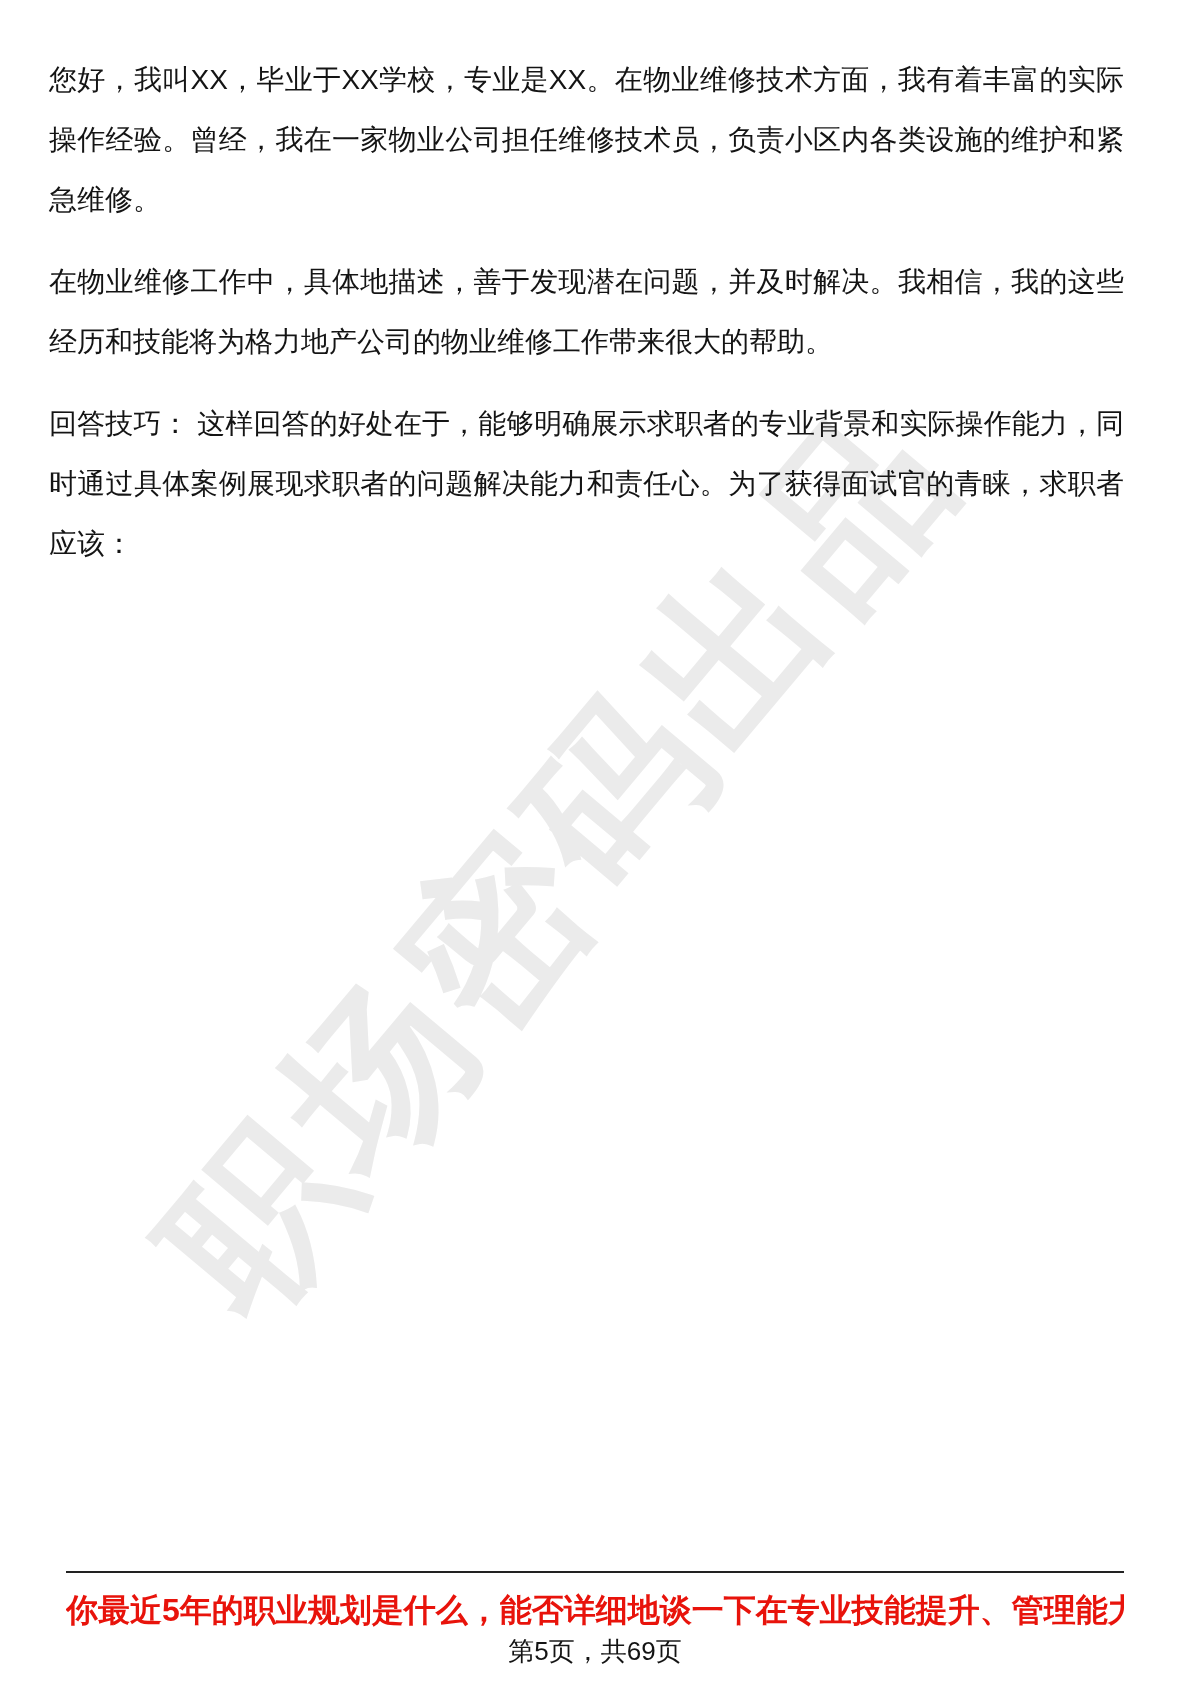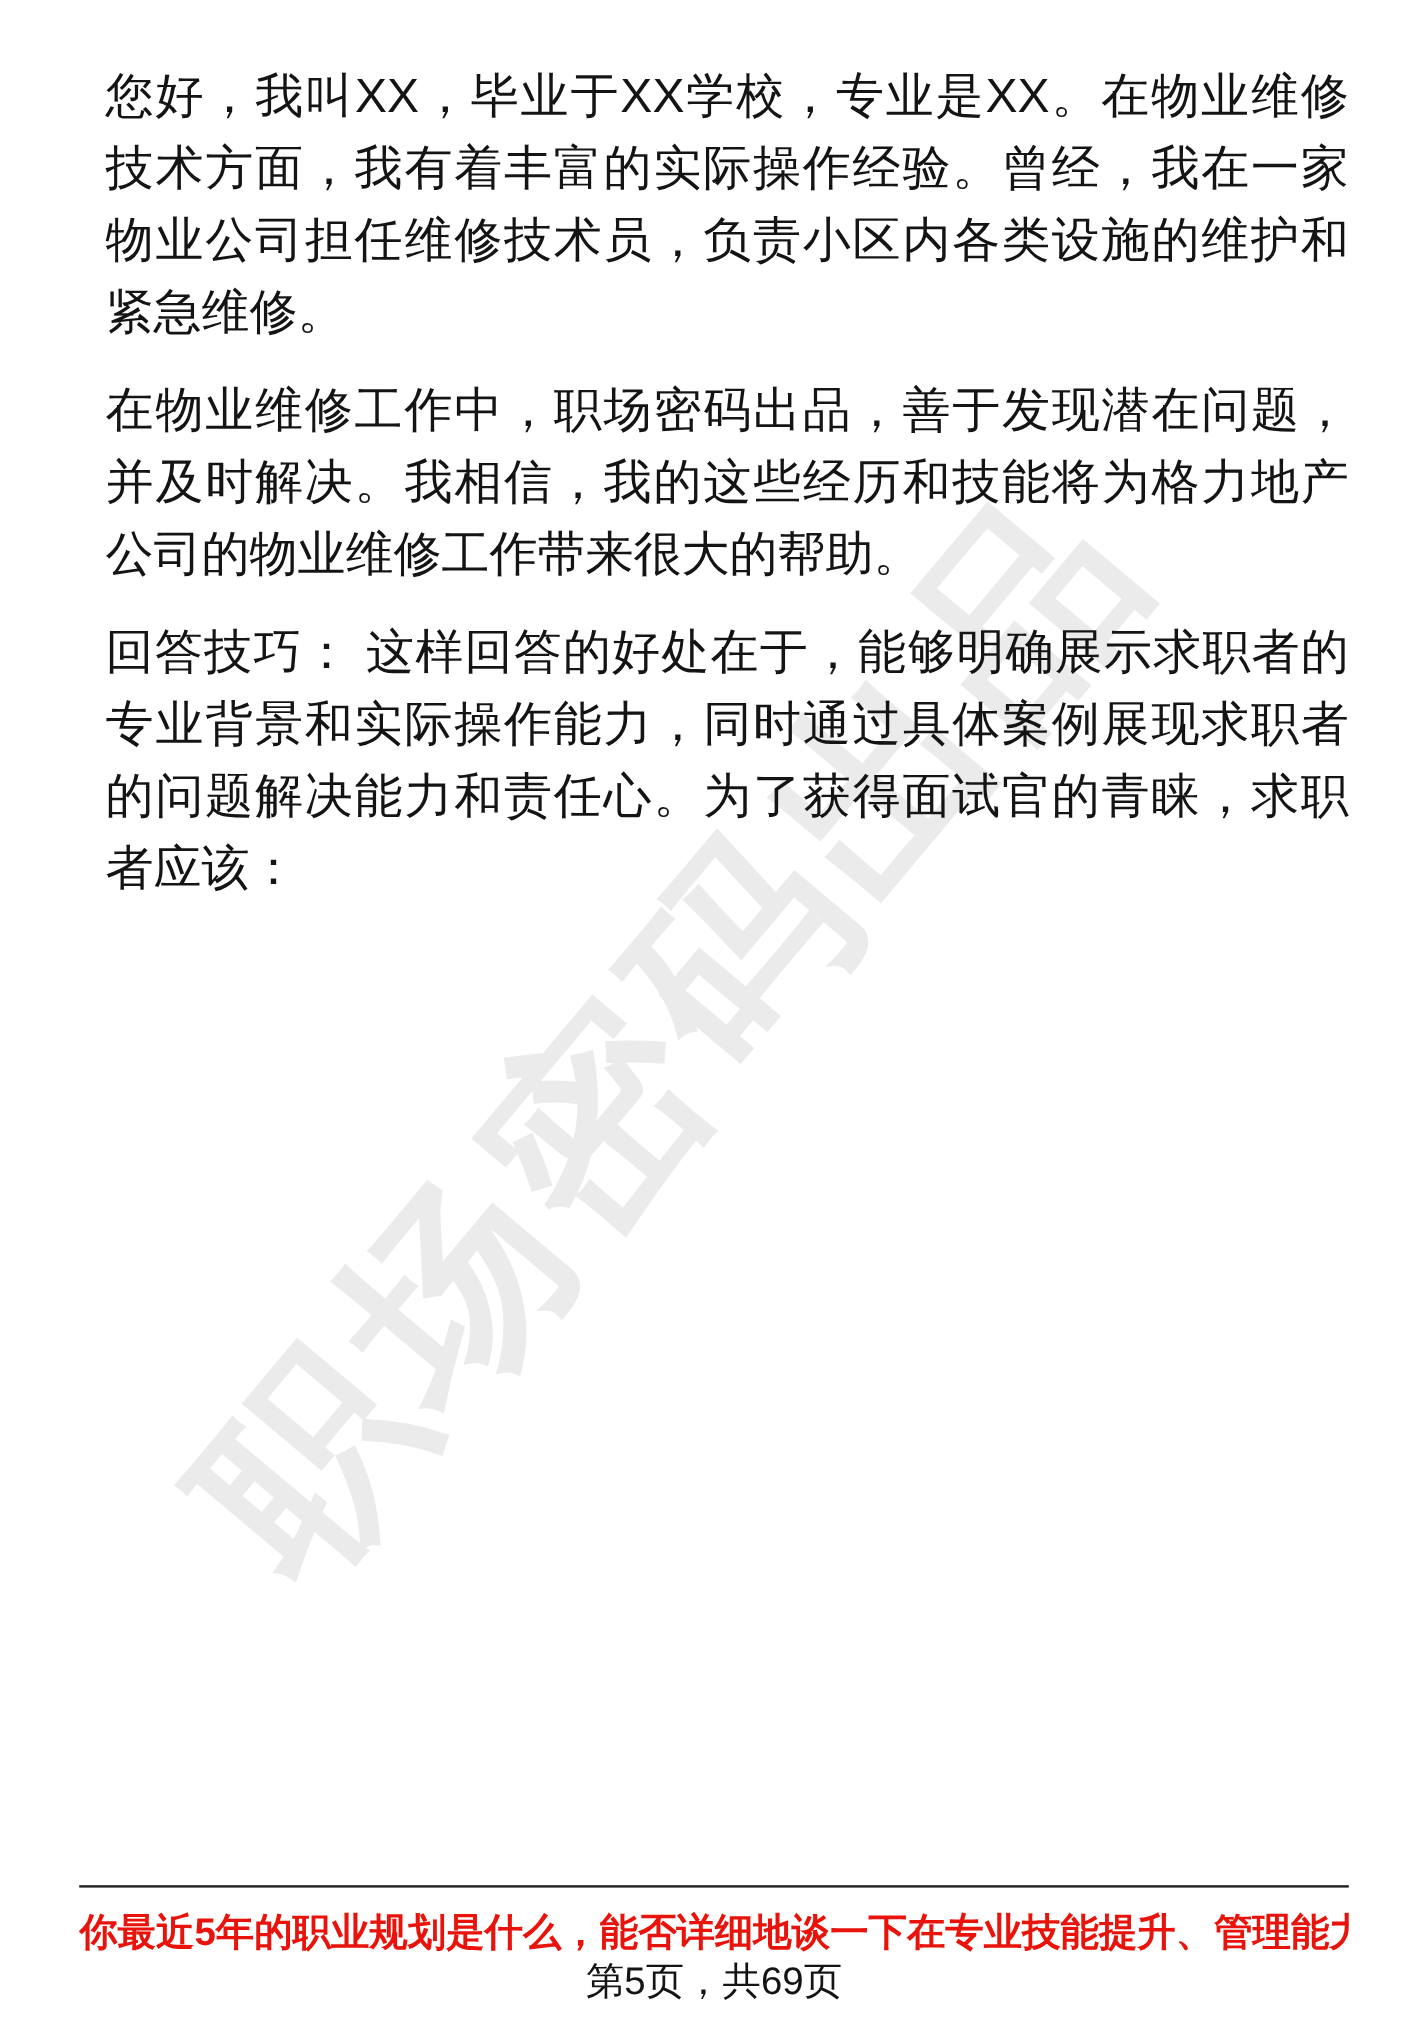--- a/index.html
+++ b/index.html
@@ -21,22 +21,22 @@
     font-weight: 700;
     letter-spacing: 10px;
     white-space: nowrap;
     color: var(--watermark_color, #ebebeb);
     z-index: 0;
     user-select: none;
   }
   .content {
     position: relative;
     z-index: 1;
-    padding: 50px 66px 0 88px;
-    font-size: 40px;
+    padding: 50px 66px 0 49px;
+    font-size: 28px;
     line-height: 60px;
     text-align: justify;
     font-weight: 500;
   }
   .para { margin: 0 0 22px 0; }
   .tips {
     margin: 2px 0 0 0;
     padding-left: 62px;
     list-style: decimal;
   }
@@ -61,36 +61,36 @@
     white-space: nowrap;
     overflow: hidden;
     z-index: 1;
   }
   .page-indicator {
     position: absolute;
     left: 0;
     width: 100%;
     top: 1634px;
     text-align: center;
-    font-size: 32px;
+    font-size: 26px;
     line-height: 34px;
     color: var(--text_color, #141414);
     z-index: 1;
   }
 </style>
 </head>
 <body>
 
 <div class="page">
 
   <div class="watermark">职场密码出品</div>
 
   <div class="content">
     <p class="para">您好，我叫XX，毕业于XX学校，专业是XX。在物业维修技术方面，我有着丰富的实际操作经验。曾经，我在一家物业公司担任维修技术员，负责小区内各类设施的维护和紧急维修。</p>
-    <p class="para">在物业维修工作中，职场密码出品，善于发现潜在问题，并及时解决。我相信，我的这些经历和技能将为格力地产公司的物业维修工作带来很大的帮助。</p>
+    <p class="para">在物业维修工作中，具体地描述，善于发现潜在问题，并及时解决。我相信，我的这些经历和技能将为格力地产公司的物业维修工作带来很大的帮助。</p>
     <p class="para">回答技巧： 这样回答的好处在于，能够明确展示求职者的专业背景和实际操作能力，同时通过具体案例展现求职者的问题解决能力和责任心。为了获得面试官的青睐，求职者应该：</p>
 
   </div>
 
   <div class="footer-divider"></div>
 
   <div class="footer-question">你最近5年的职业规划是什么，能否详细地谈一下在专业技能提升、管理能力培养</div>
 
   <div class="page-indicator">第5页，共69页</div>
 

